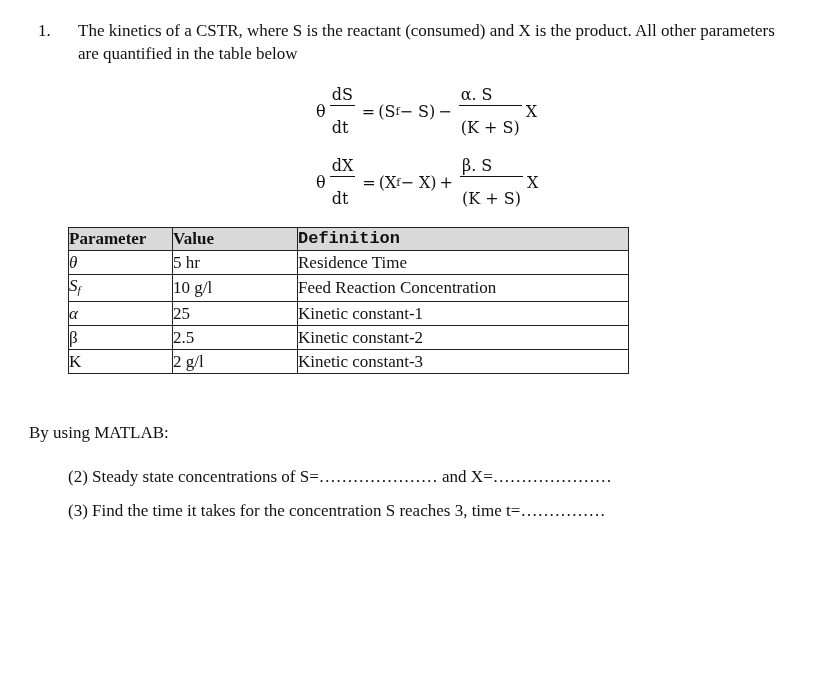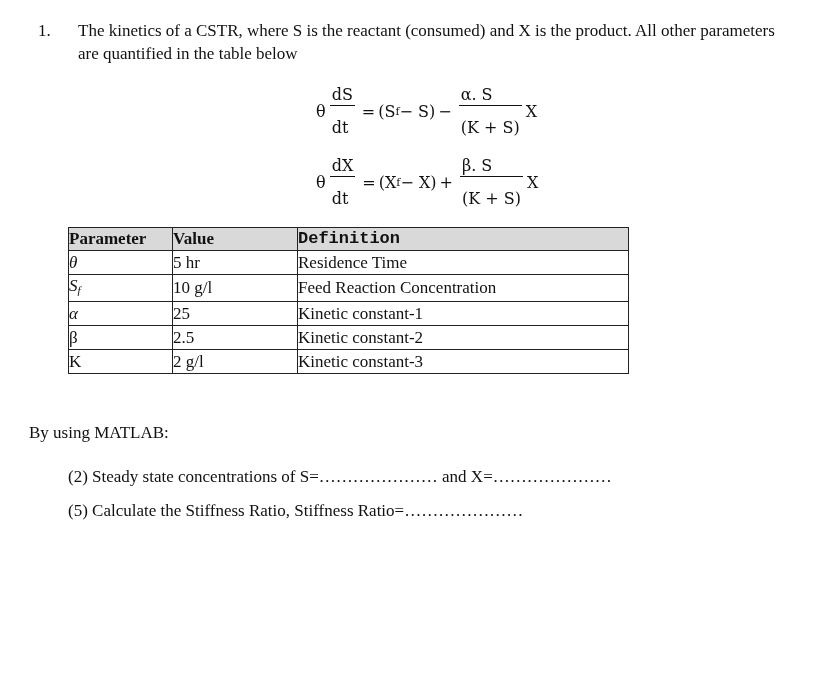--- a/index.html
+++ b/index.html
@@ -113,14 +113,14 @@
     <td>2 g/l</td>
     <td>Kinetic constant-3</td>
   </tr>
 </tbody>
   </table>
 
 <div class="using">By using MATLAB:</div>
 
 <div class="tasks">
   <div class="task">(2) Steady state concentrations of S=………………… and X=…………………</div>
-  <div class="task">(5) Calculate the Stiffness Ratio, Stiffness Ratio=…………………</div>
+  <div class="task">(3) Find the time it takes for the concentration S reaches 3, time t=……………</div>
 </div>
 
 </body></html>

